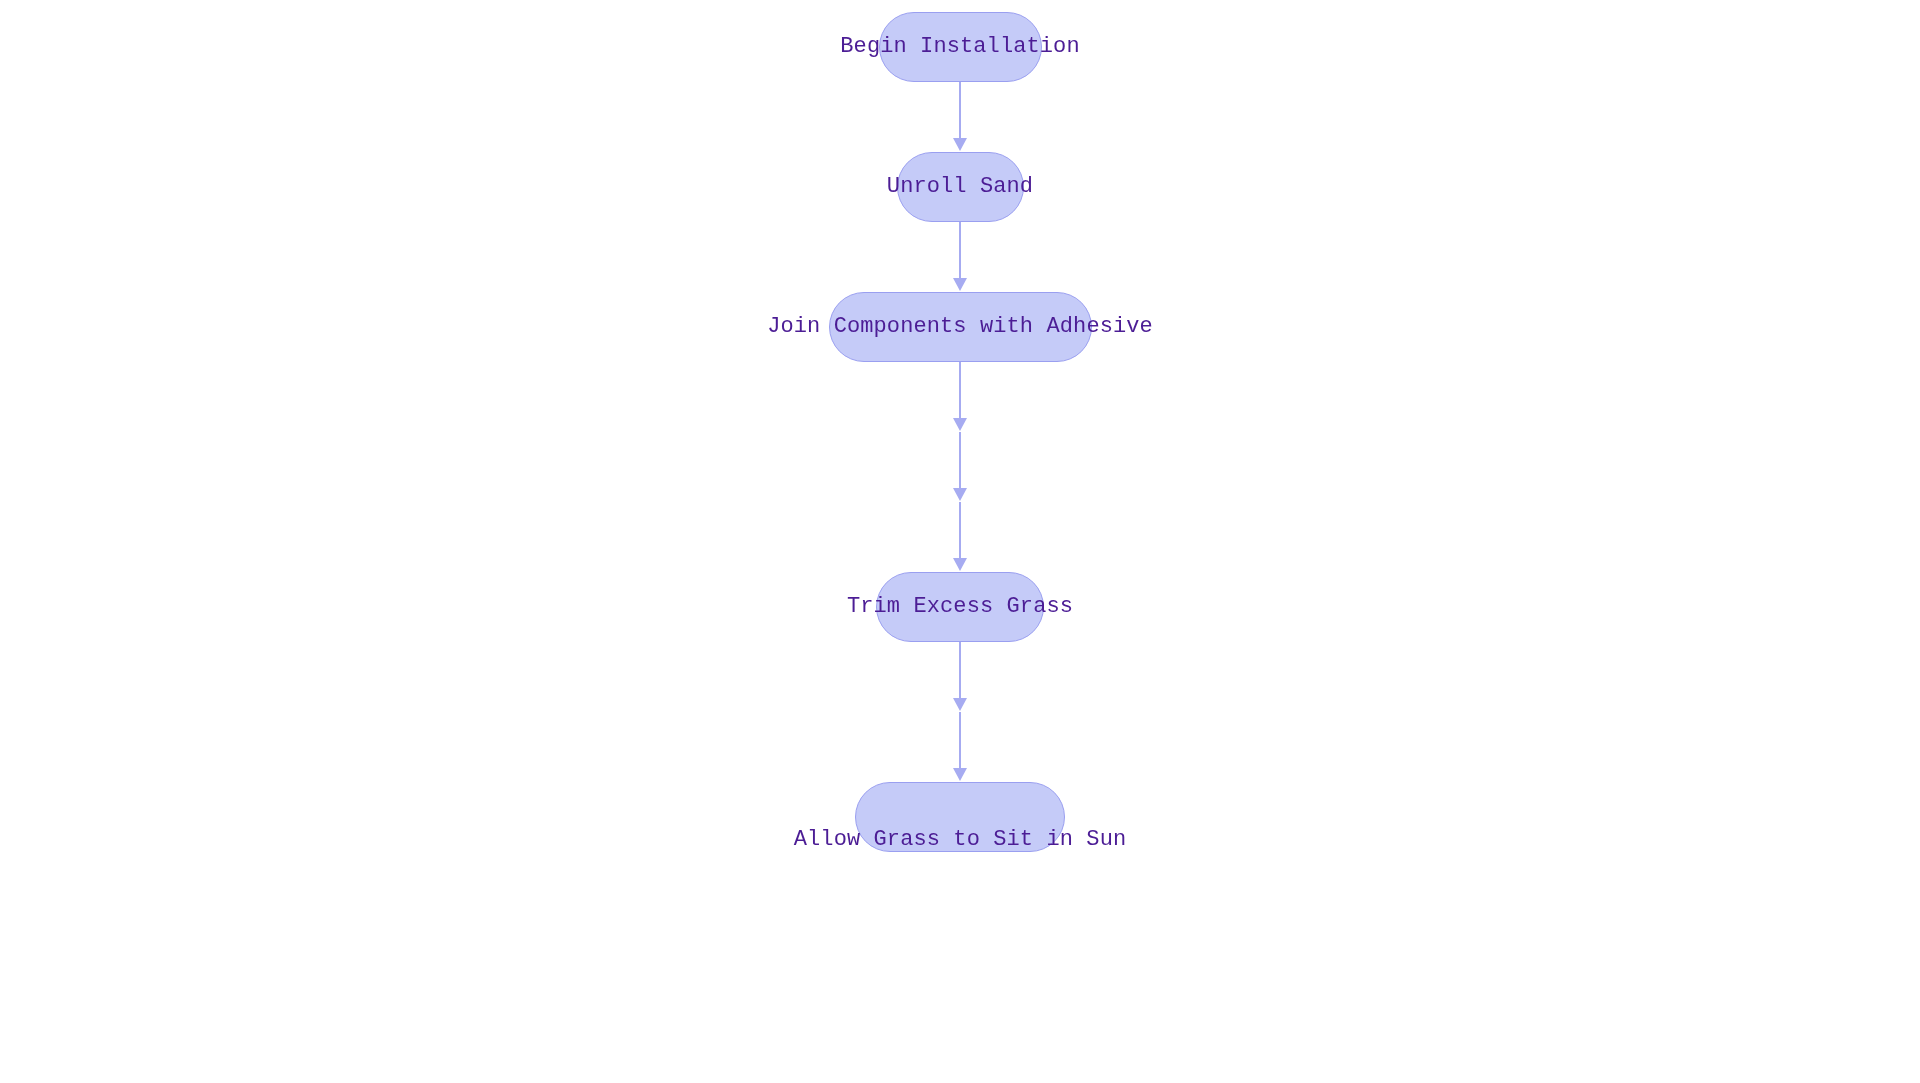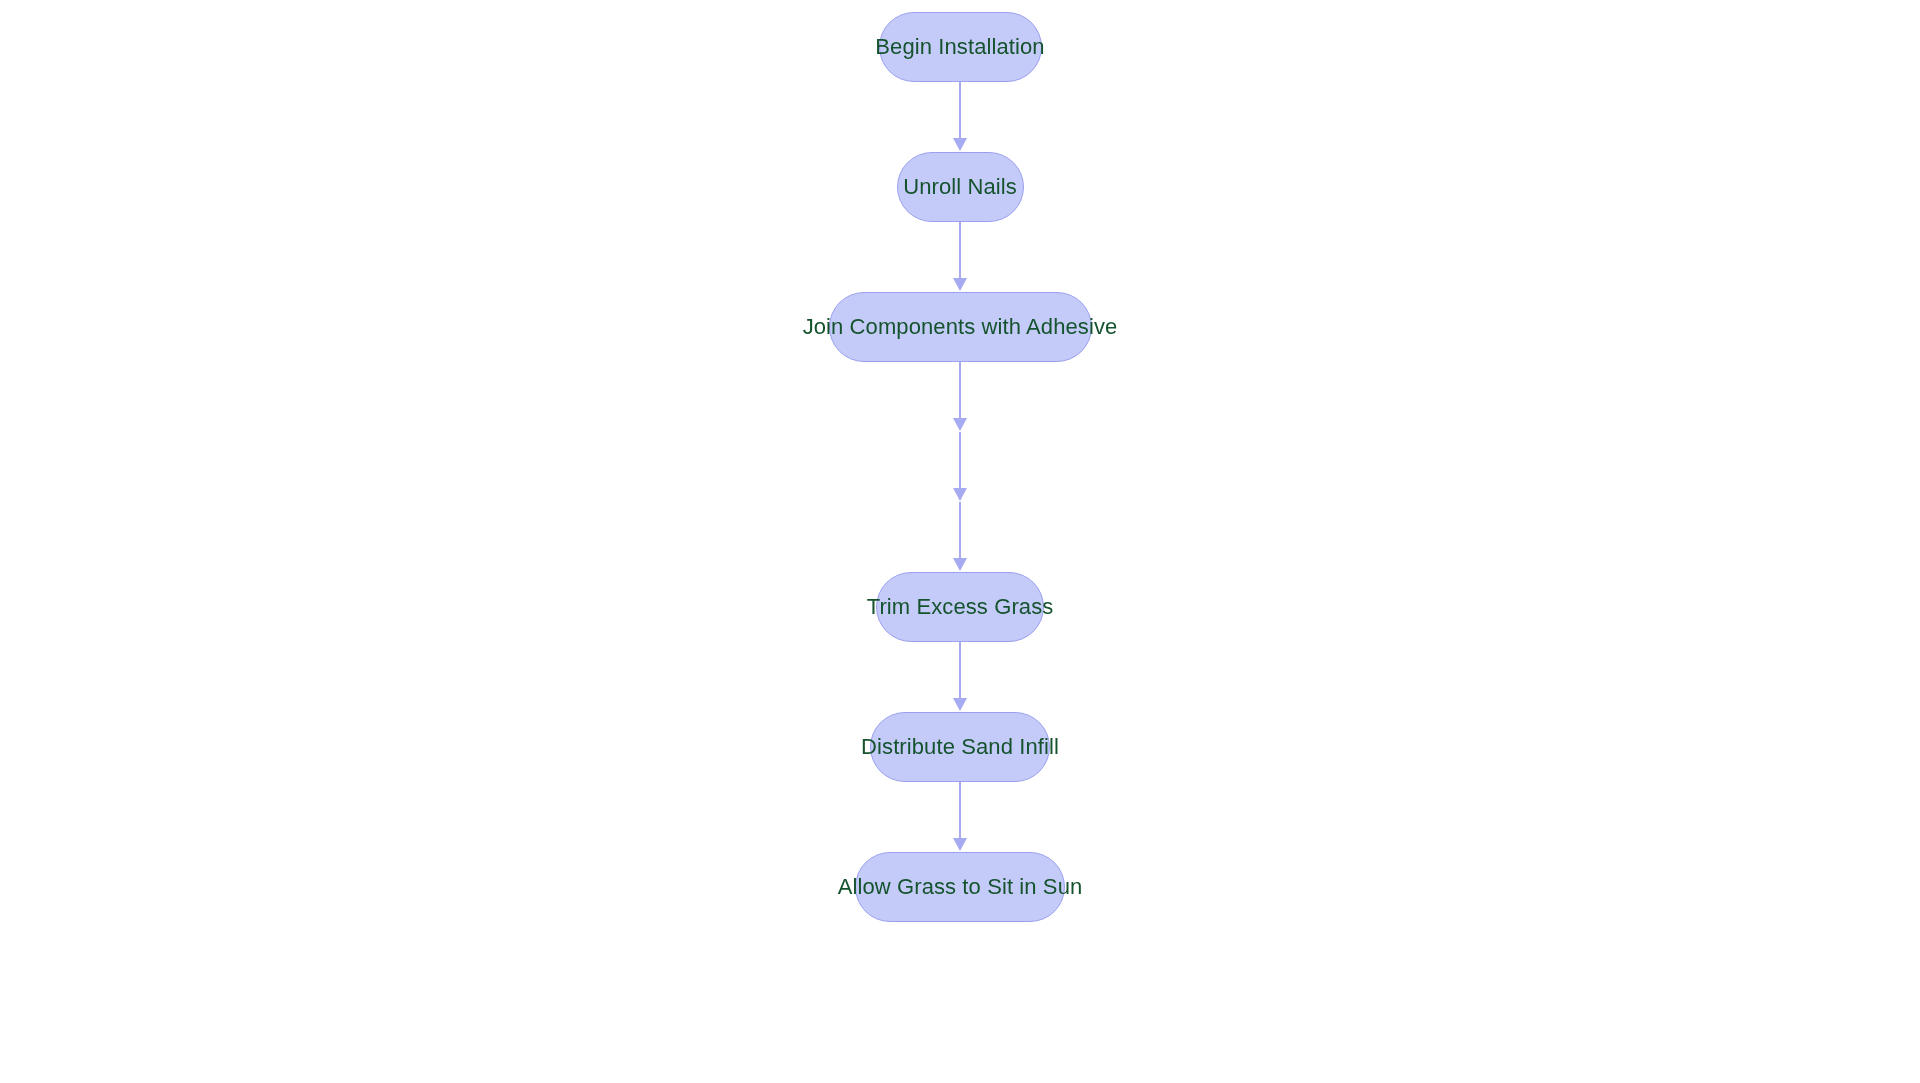--- a/index.html
+++ b/index.html
@@ -50,23 +50,23 @@
     font-size: 22px;
     line-height: 1;
     letter-spacing: 0.1px;
     white-space: nowrap;
     padding: 0 32px;
     flex: 0 0 auto;
   }
 
   .flow-node-label {
     display: block;
-    color: #14532d;
+    color: #4c1d95;
     font-size: 22px;
-    font-family: Liberation Sans, sans-serif;
+    font-family: Liberation Mono, monospace;
   }
 
   .flow-connector {
     position: relative;
     width: 70px;
     height: 70px;
     flex: 0 0 auto;
     display: flex;
     align-items: flex-start;
     justify-content: center;
@@ -103,21 +103,21 @@
     <div class="flow-node" style="width: 163px; background: rgb(197, 203, 248); border-color: rgb(154, 159, 240); color: rgb(64, 64, 192);">
       <span class="flow-node-label">Begin Installation</span>
     </div>
 
     <div class="flow-connector">
       <span class="conn-line" style="background: rgb(166, 171, 241);"></span>
       <span class="conn-head" style="border-top-color: rgb(166, 171, 241);"></span>
     </div>
 
     <div class="flow-node" style="width: 127px; background: rgb(197, 203, 248); border-color: rgb(154, 159, 240); color: rgb(64, 64, 192);">
-      <span class="flow-node-label">Unroll Nails</span>
+      <span class="flow-node-label">Unroll Sand</span>
     </div>
 
     <div class="flow-connector">
       <span class="conn-line" style="background: rgb(166, 171, 241);"></span>
       <span class="conn-head" style="border-top-color: rgb(166, 171, 241);"></span>
     </div>
 
     <div class="flow-node" style="width: 263px; background: rgb(197, 203, 248); border-color: rgb(154, 159, 240); color: rgb(64, 64, 192); justify-content: center;">
       <span class="flow-node-label">Join Components with Adhesive</span>
     </div>
@@ -141,27 +141,24 @@
 
     <div class="flow-node" style="width: 168px; background: rgb(197, 203, 248); border-color: rgb(154, 159, 240); color: rgb(64, 64, 192);">
       <span class="flow-node-label">Trim Excess Grass</span>
     </div>
 
     <div class="flow-connector">
       <span class="conn-line" style="background: rgb(166, 171, 241);"></span>
       <span class="conn-head" style="border-top-color: rgb(166, 171, 241);"></span>
     </div>
 
-    <div class="flow-node" style="width: 180px; background: rgb(197, 203, 248); border-color: rgb(154, 159, 240); color: rgb(64, 64, 192);">
-      <span class="flow-node-label">Distribute Sand Infill</span>
-    </div>
 
     <div class="flow-connector">
       <span class="conn-line" style="background: rgb(166, 171, 241);"></span>
       <span class="conn-head" style="border-top-color: rgb(166, 171, 241);"></span>
     </div>
 
-    <div class="flow-node" style="width: 210px; background: rgb(197, 203, 248); border-color: rgb(154, 159, 240); color: rgb(64, 64, 192);">
+    <div class="flow-node" style="width: 210px; background: rgb(197, 203, 248); border-color: rgb(154, 159, 240); color: rgb(64, 64, 192); align-items: flex-end;">
       <span class="flow-node-label">Allow Grass to Sit in Sun</span>
     </div>
 
   </div>
 </div>
 
 </body></html>

